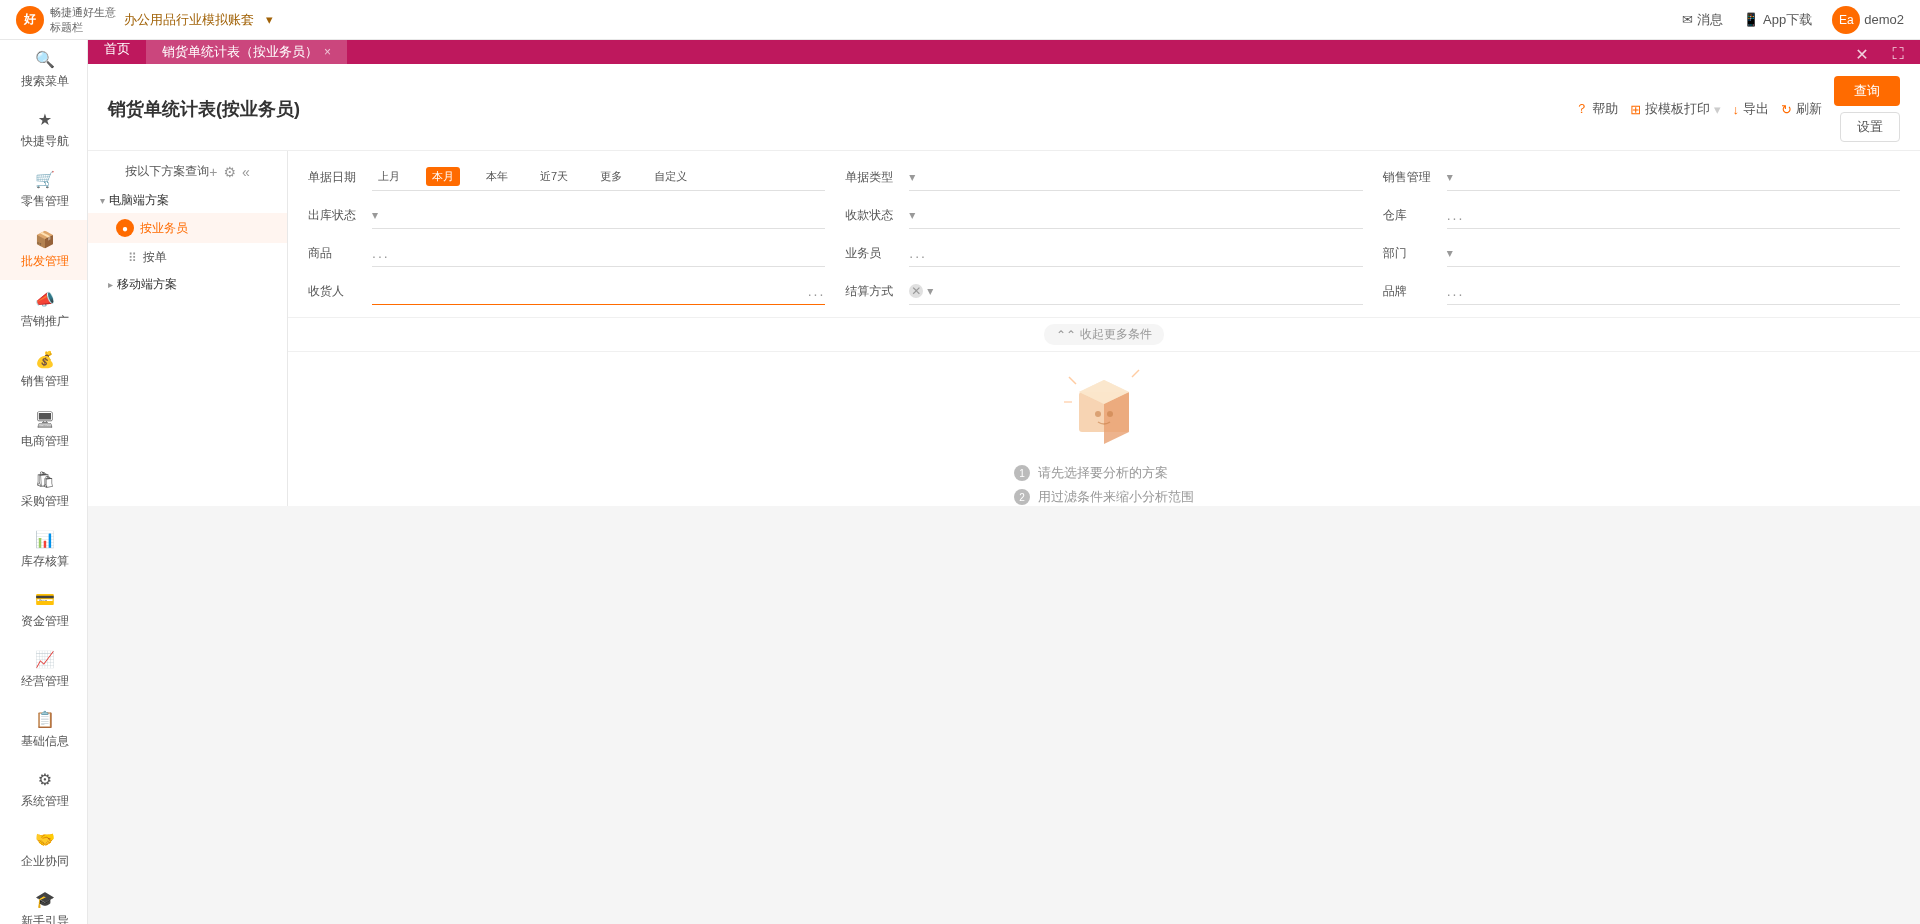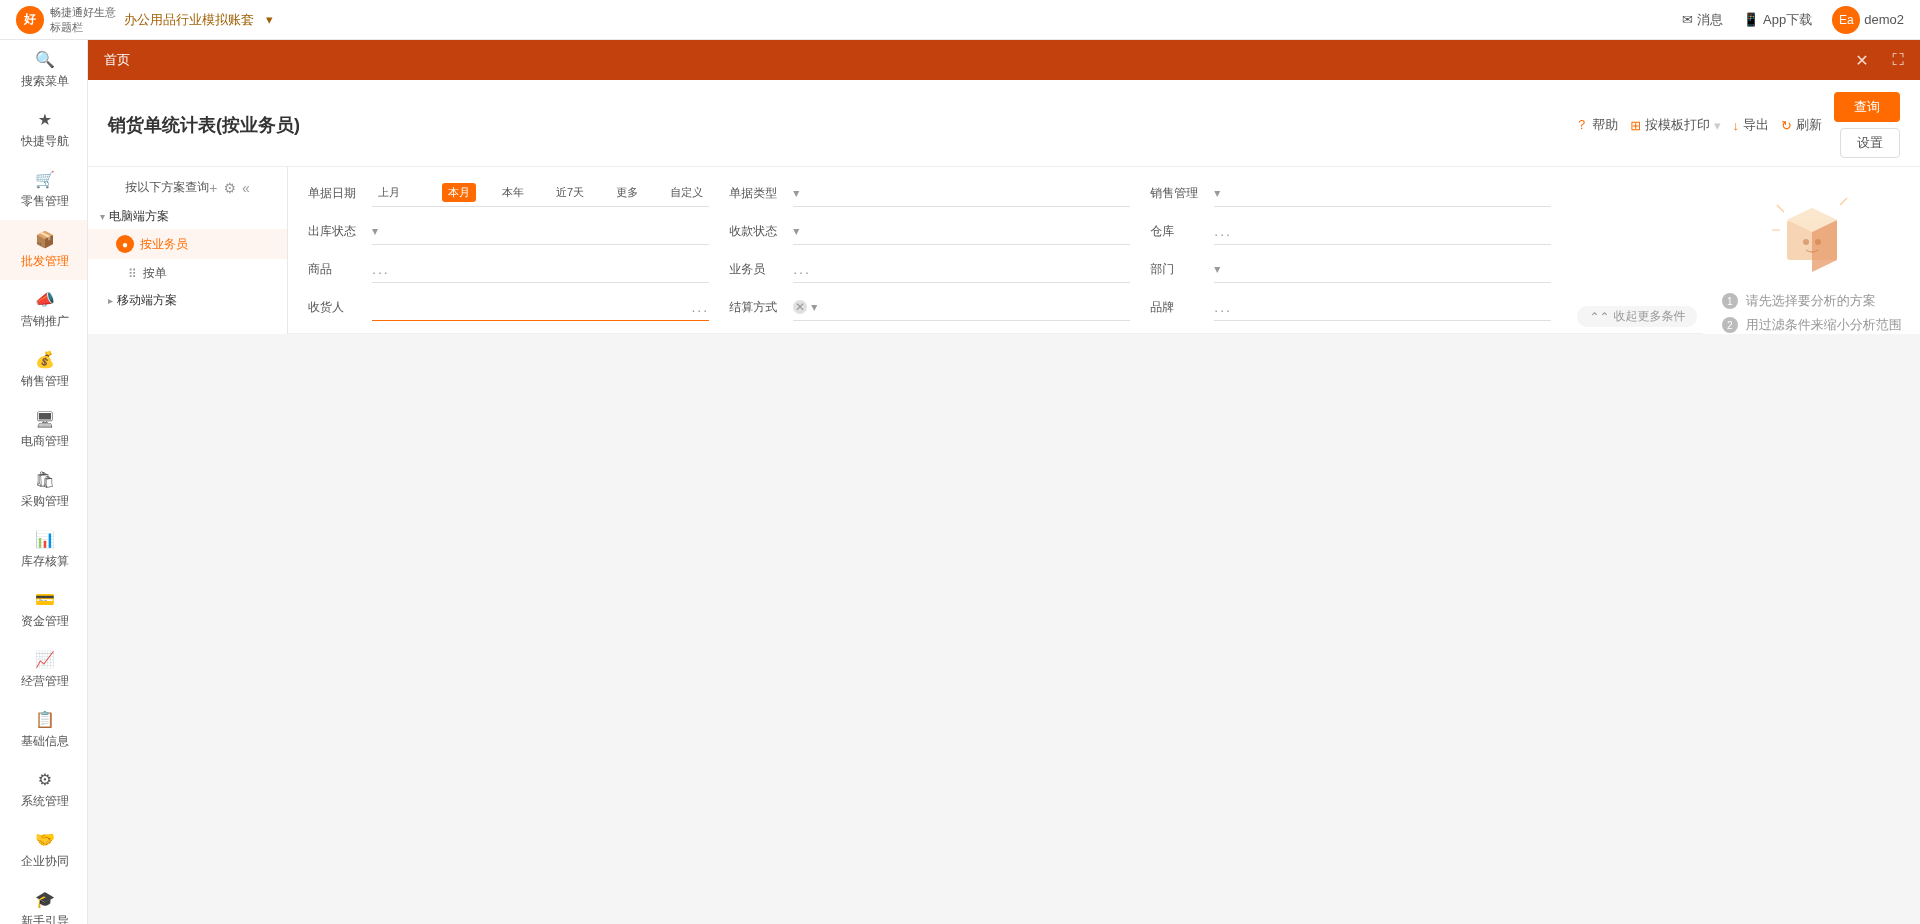--- a/index.html
+++ b/index.html
@@ -116,24 +116,24 @@
     
     .content-area {
       flex: 1;
       display: flex;
       flex-direction: column;
       overflow: hidden;
     }
 
     
     .tab-bar {
-      background: #c2410c;
-      display: flex;
-      align-items: center;
-      height: 40px;
+      background: #be185d;
+      display: flex;
+      align-items: flex-start;
+      height: 24px;
       flex-shrink: 0;
     }
     .tab-item {
       display: flex;
       align-items: center;
       padding: 0 16px;
       height: 100%;
       color: rgba(255,255,255,0.85);
       font-size: 13px;
       cursor: pointer;
@@ -315,22 +315,21 @@
       gap: 4px;
     }
     .mobile-group .arrow { color: #999; font-size: 10px; }
 
     
     .filter-area {
       flex: 1;
       background: #fff;
       overflow: hidden;
       display: flex;
-      flex-direction: row;
-      align-items: flex-end;
+      flex-direction: column;
     }
 
     .filter-grid {
       padding: 12px 20px;
       display: grid;
       grid-template-columns: 1fr 1fr 1fr;
       gap: 10px 20px;
       border-bottom: 1px solid #f0f0f0;
     }
     .filter-row {
@@ -400,21 +399,20 @@
       border-radius: 3px;
       cursor: pointer;
       color: #555;
       background: transparent;
       border: none;
     }
     .date-btn.active {
       background: #ff6b00;
       color: #fff;
       border-radius: 3px;
-      margin-left: 16px;
     }
     .date-range-text {
       font-size: 11px;
       color: #999;
     }
 
     
     .collapse-bar {
       display: flex;
       justify-content: center;
@@ -577,20 +575,24 @@
       <span>新手引导</span>
     </div>
 
   </div>
 
   <div class="content-area">
 
     <div class="tab-bar">
       <div class="tab-home">
         <span>首页</span>
+      </div>
+      <div class="tab-item active">
+        <span>销货单统计表（按业务员）</span>
+        <span class="tab-close">×</span>
       </div>
       <div class="tab-bar-right">
         <div class="tab-bar-btn">
           <span>✕</span>
         </div>
         <div class="tab-bar-btn">
           <span>⛶</span>
         </div>
       </div>
     </div>

